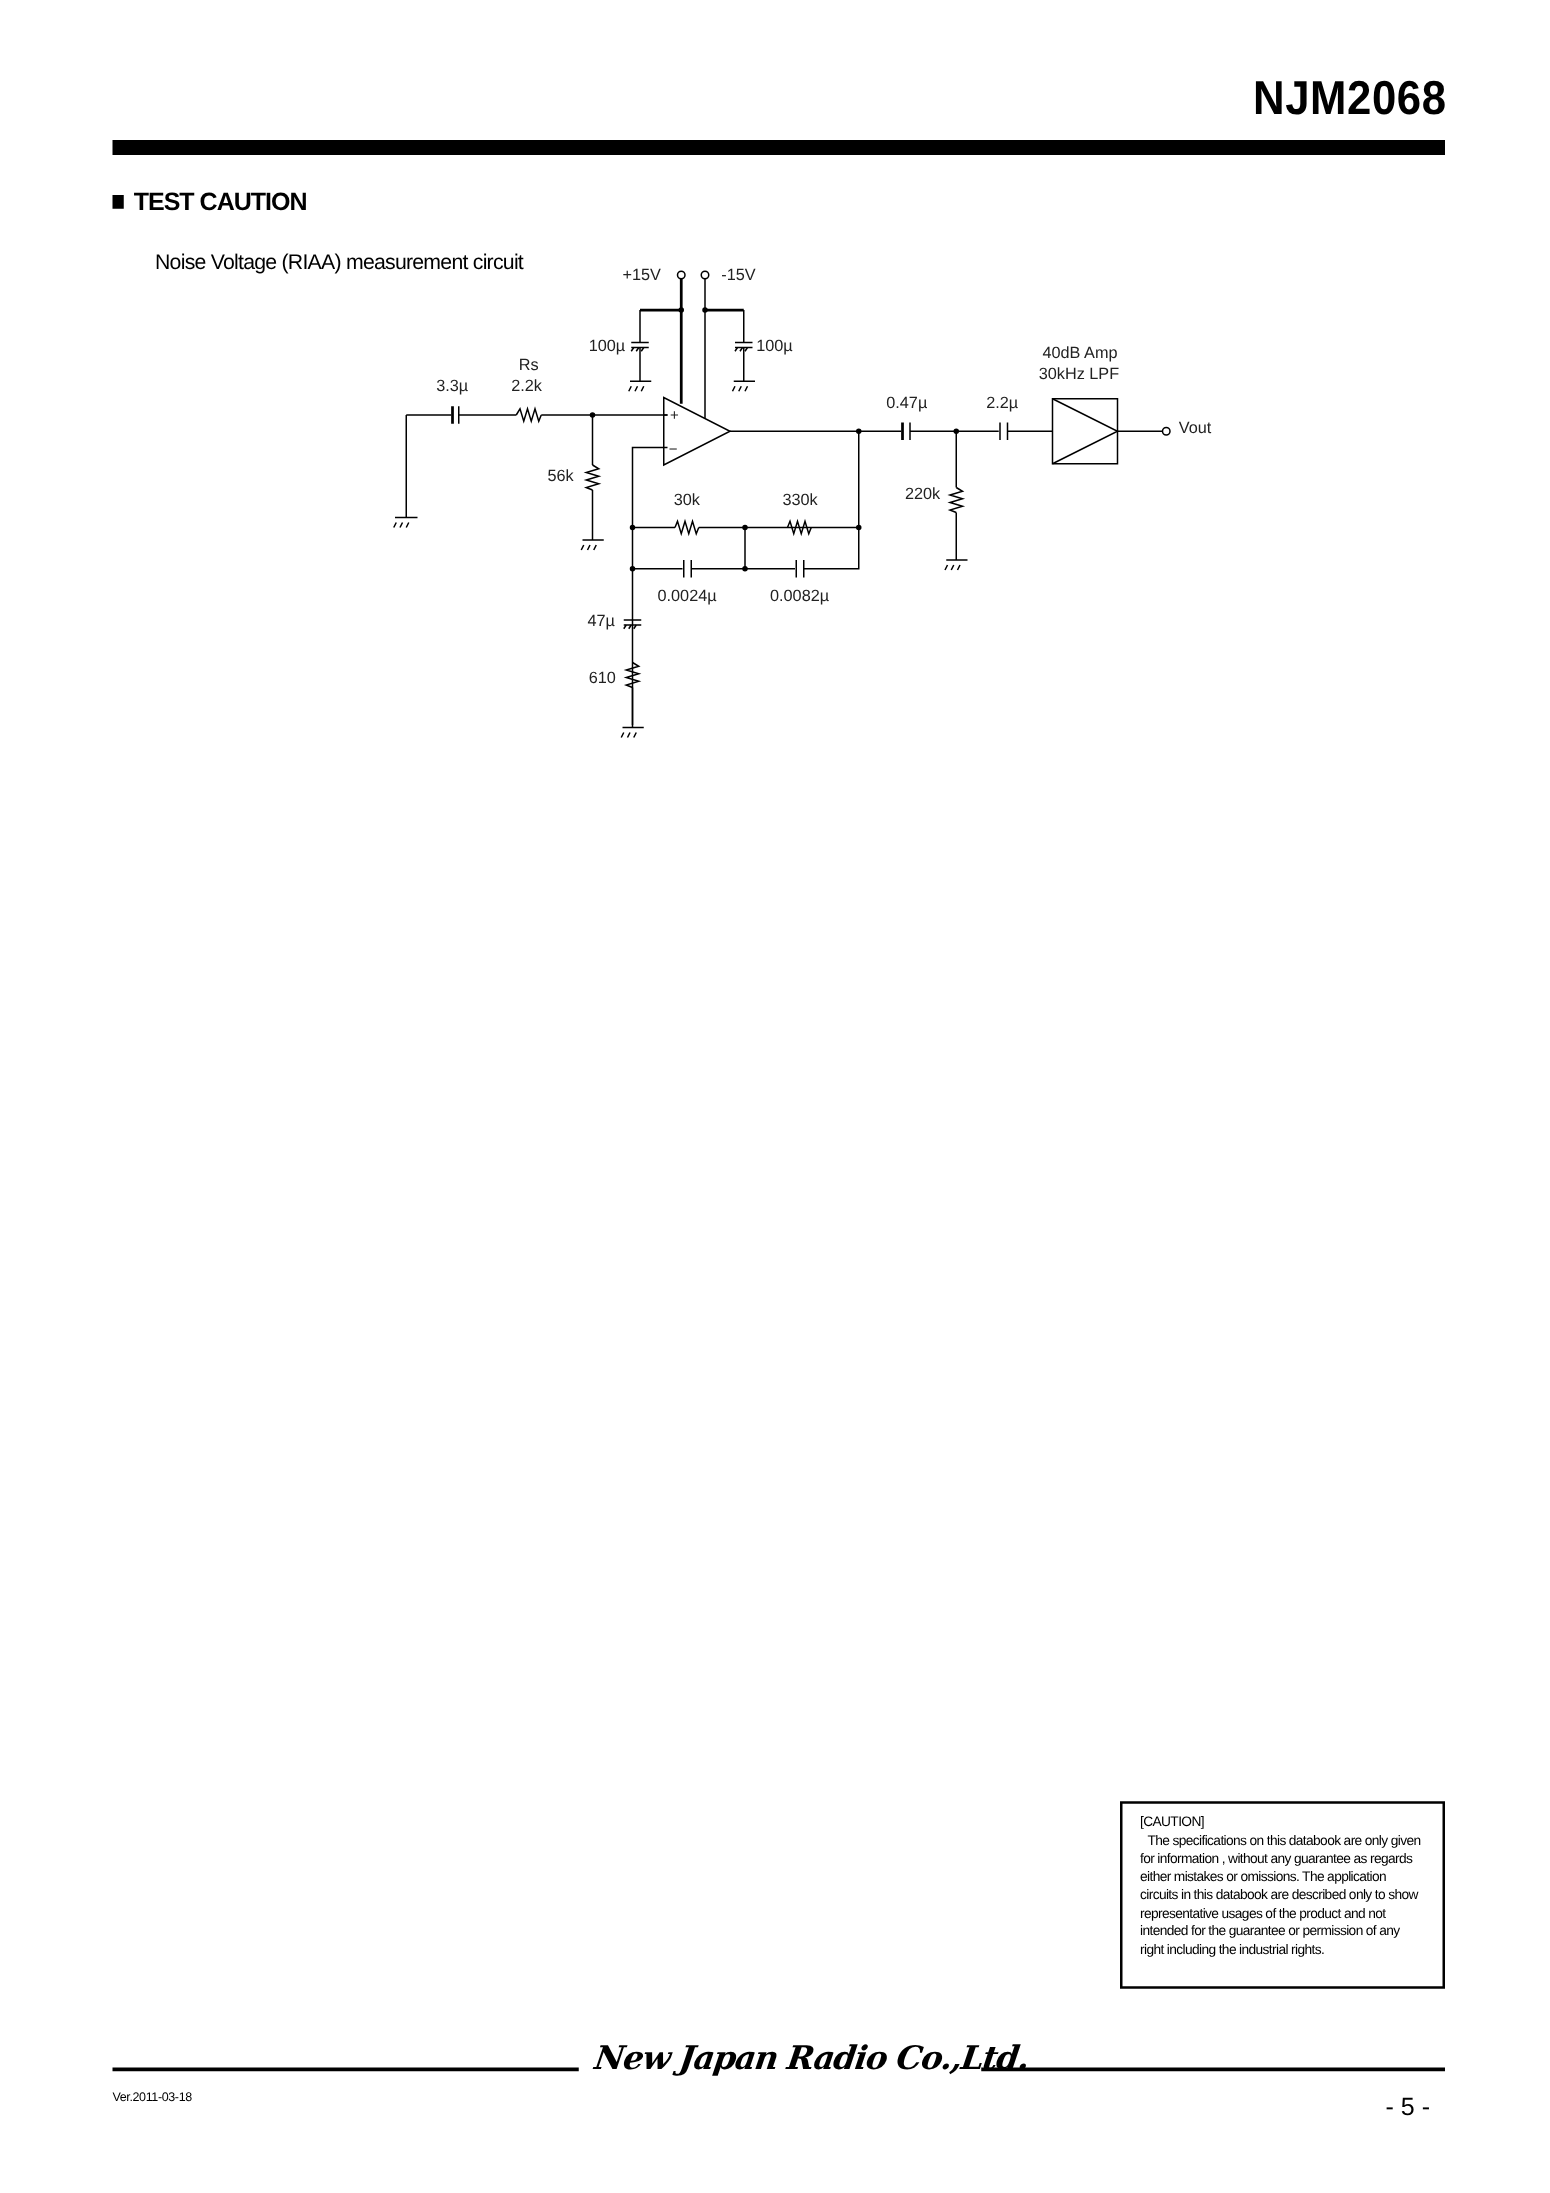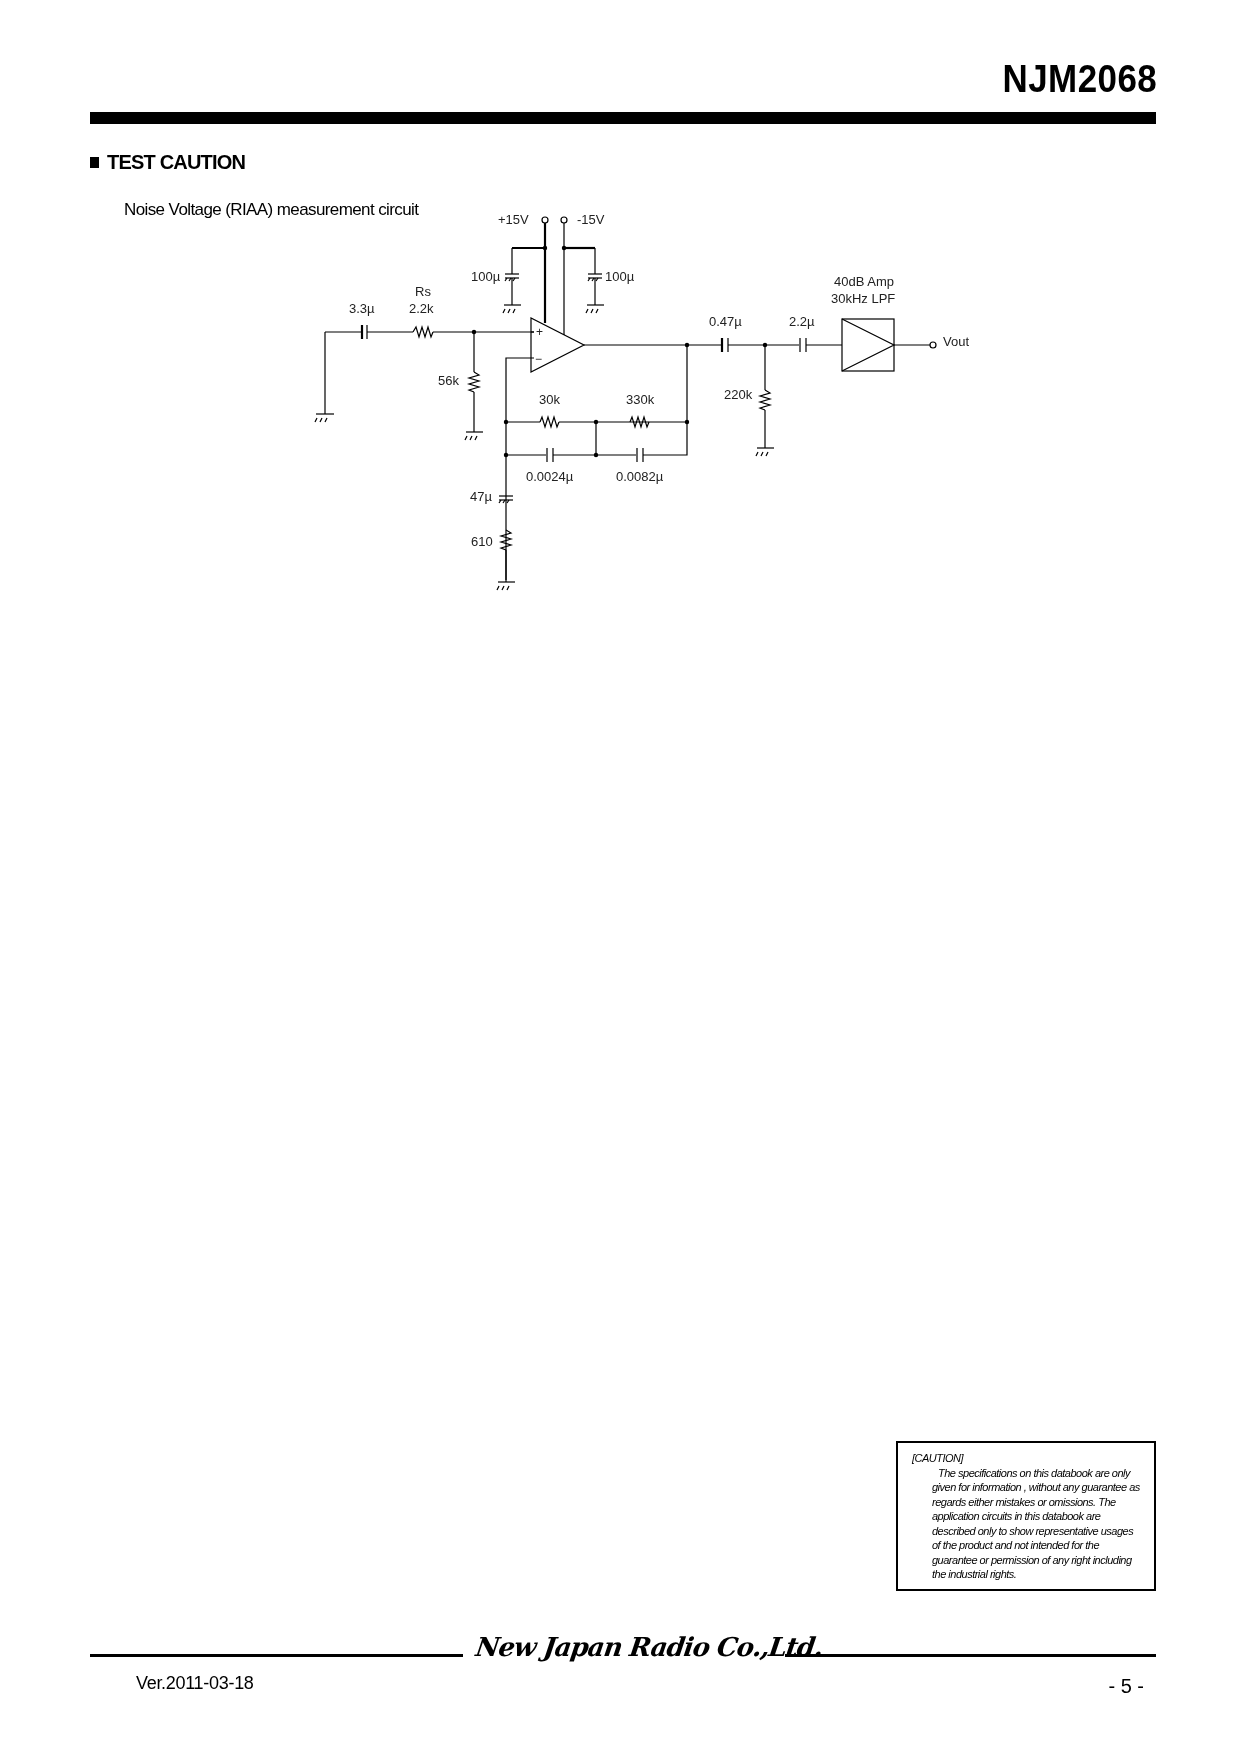--- a/index.html
+++ b/index.html
@@ -4,27 +4,27 @@
 <style>
   html, body { margin: 0; padding: 0; background: #ffffff; }
   body { width: 1240px; height: 1754px; position: relative; overflow: hidden; font-family: "Liberation Sans", sans-serif; color: #000; }
   .part-number { position: absolute; right: 83px; top: 58px; font-size: 38px; font-weight: bold; letter-spacing: 0.5px; transform: scaleX(0.92); transform-origin: right center; }
   .header-bar { position: absolute; left: 90px; top: 112px; width: 1066px; height: 12px; background: #000; }
   .section-title { position: absolute; left: 90px; top: 151px; font-size: 20px; font-weight: bold; letter-spacing: -0.8px; }
   .section-title .bullet { display: inline-block; width: 9px; height: 11px; background: #000; margin-right: 8px; vertical-align: 1px; }
   .subtitle { position: absolute; left: 124px; top: 200px; font-size: 17px; letter-spacing: -0.6px; }
   .schematic { position: absolute; left: 0; top: 0; }
   .schematic text { font-family: "Liberation Sans", sans-serif; font-size: 13px; fill: #222; }
-  .caution { position: absolute; left: 896px; top: 1441px; width: 260px; height: 150px; border: 2px solid #000; box-sizing: border-box; padding: 8px 14px; font-size: 11px; line-height: 14.5px; letter-spacing: -0.5px; font-style: italic; }
+  .caution { position: absolute; left: 896px; top: 1441px; width: 260px; height: 150px; border: 2px solid #000; box-sizing: border-box; padding: 8px 14px; font-size: 11px; line-height: 14.5px; letter-spacing: -0.5px; }
   .caution .cap-head { display: block; }
-  .caution .cap-body { display: block; text-indent: 6px; margin-left: 20px; }
+  .caution .cap-body { display: block; text-indent: 6px; }
   .footer-line-left { position: absolute; left: 90px; top: 1654px; width: 373px; height: 3px; background: #000; }
   .footer-line-right { position: absolute; left: 785px; top: 1654px; width: 371px; height: 3px; background: #000; }
   .company-logo { position: absolute; left: 476px; top: 1632px; font-family: "DejaVu Serif", serif; font-style: italic; font-weight: bold; font-size: 26px; letter-spacing: -1px; transform: skewX(-8deg); }
-  .version { position: absolute; left: 90px; top: 1673px; font-size: 18px; letter-spacing: -0.3px; margin-left: 46px; }
+  .version { position: absolute; left: 90px; top: 1673px; font-size: 10px; letter-spacing: -0.3px; }
   .page-number { position: absolute; right: 96px; top: 1675px; font-size: 20px; }
 </style>
 </head>
 <body>
 
 <div class="part-number">NJM2068</div>
 <div class="header-bar"></div>
 
 <div class="section-title"><span class="bullet"></span><span>TEST CAUTION</span></div>
 <div class="subtitle">Noise Voltage (RIAA) measurement circuit</div>

